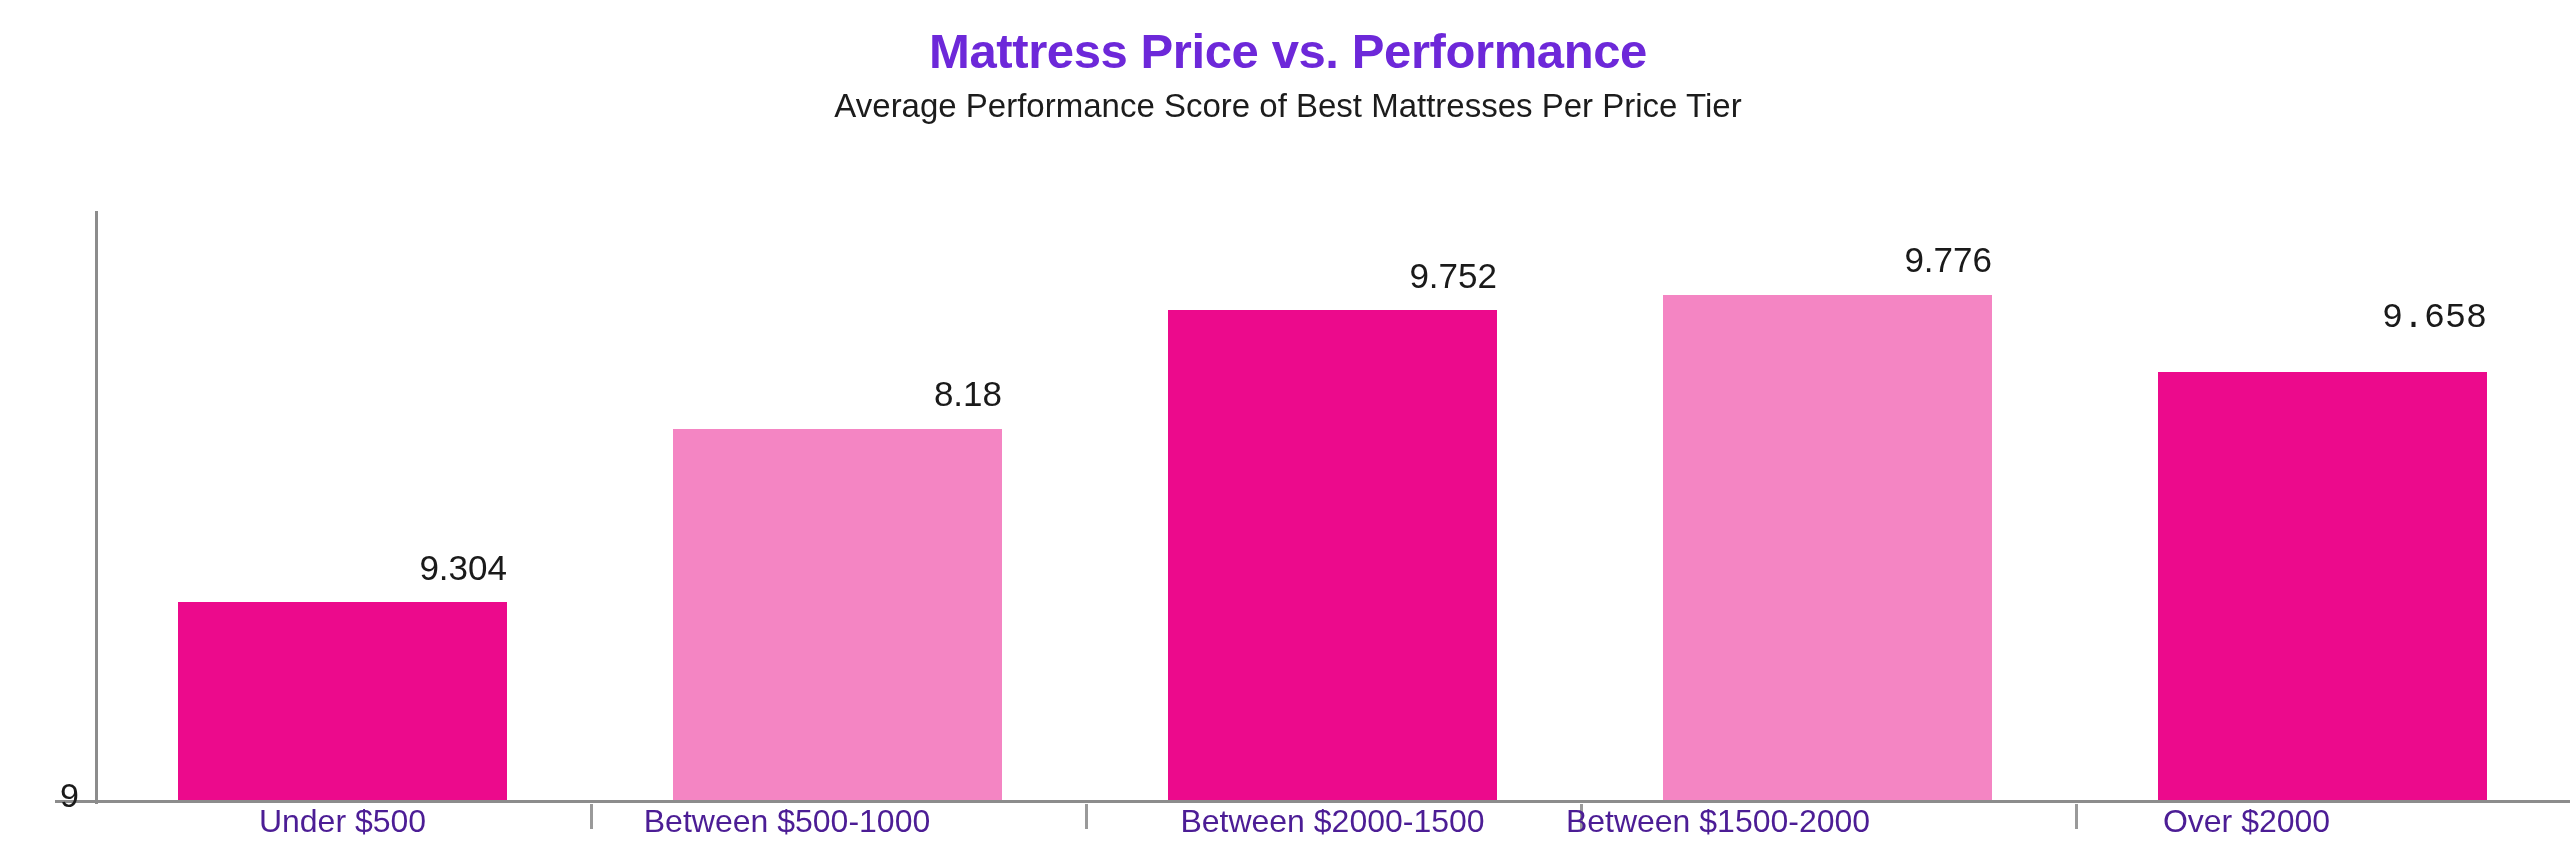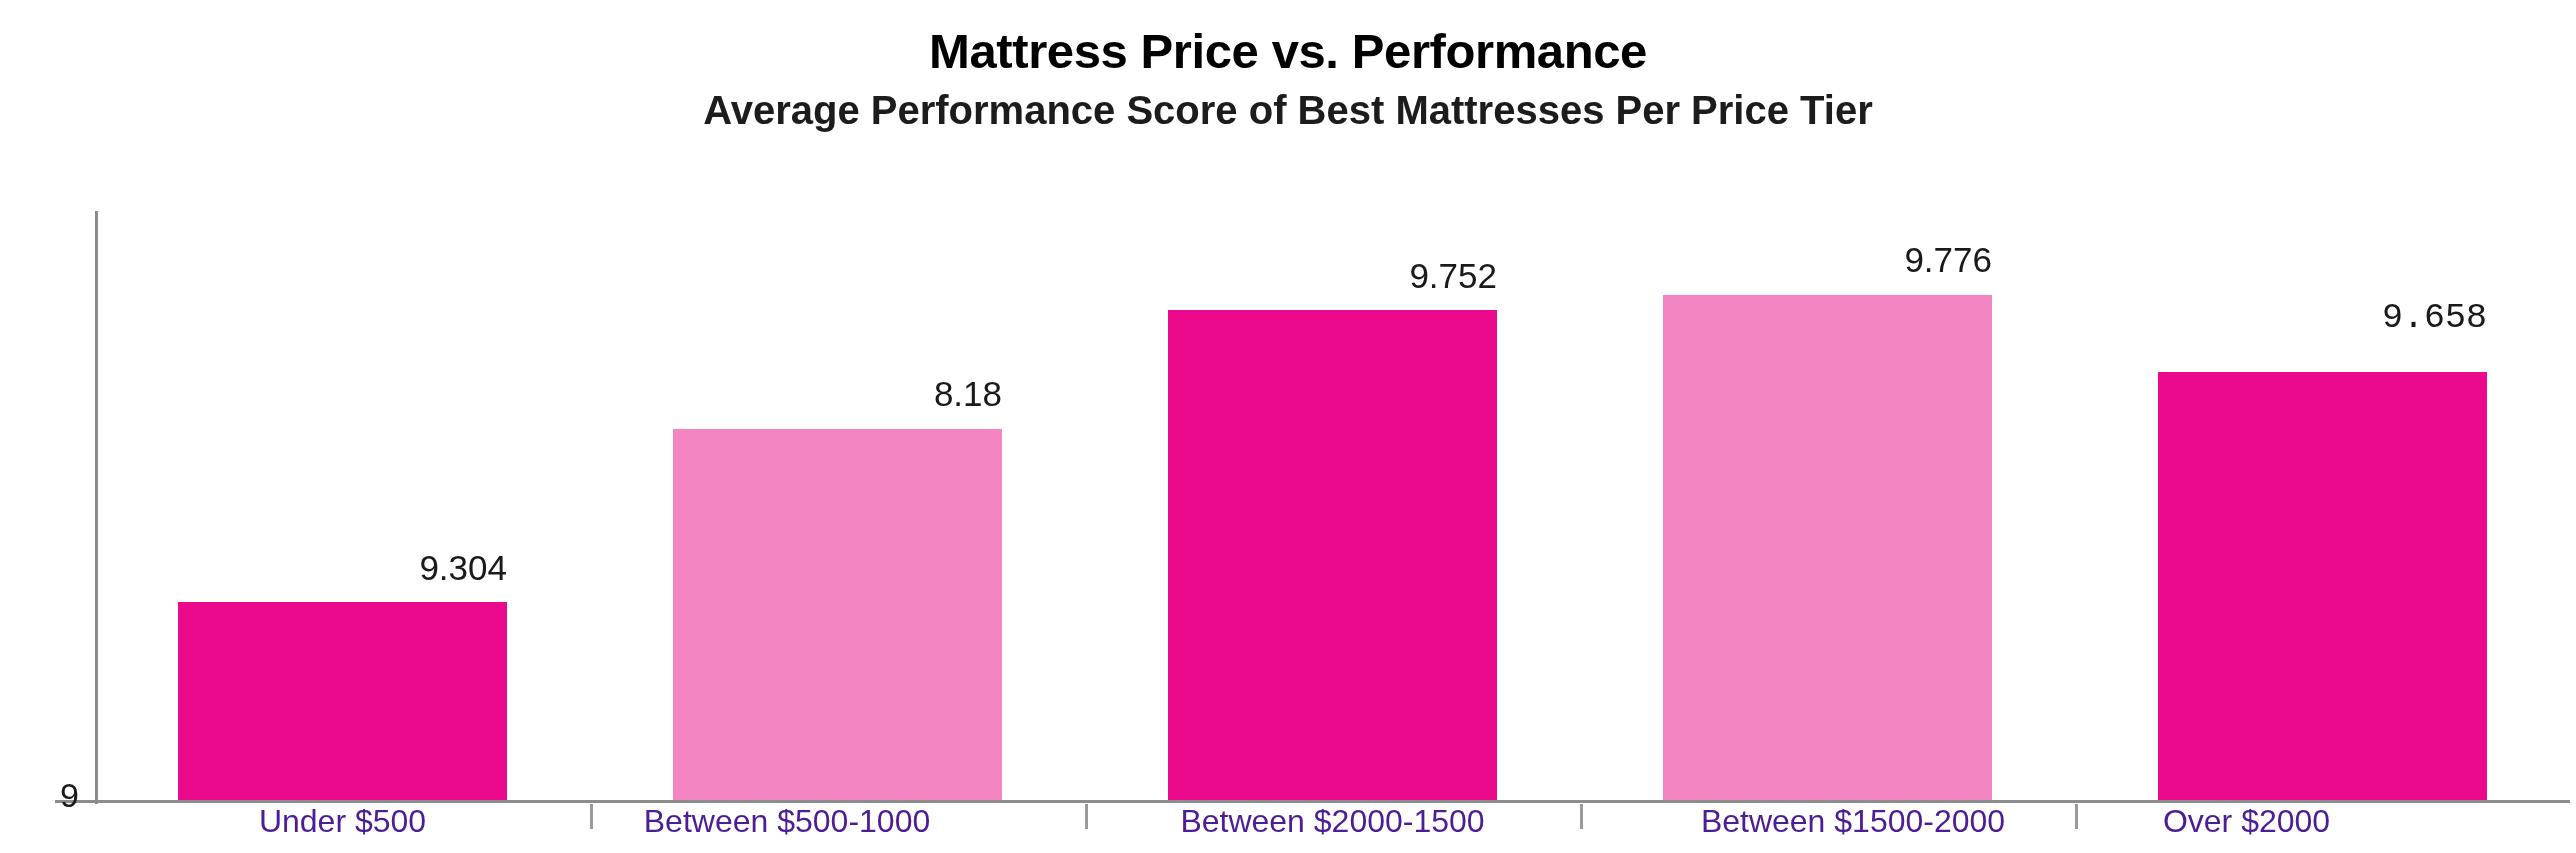--- a/index.html
+++ b/index.html
@@ -27,28 +27,28 @@
     top: 0;
     width: 2576px;
     text-align: center;
   }
   #chart-title {
     margin: 0;
     padding-top: 26px;
     font-size: 49px;
     font-weight: bold;
     letter-spacing: -0.4px;
-    color: #000000;
+    color: #6d28d9;
     line-height: 1.05;
   }
   #chart-subtitle {
     margin: 0;
     padding-top: 12px;
-    font-size: 40px;
-    font-weight: bold;
+    font-size: 33px;
+    font-weight: normal;
     color: #1c1c1c;
     line-height: 1.05;
   }
 
   
   #plot-area {
     position: absolute;
     left: 0;
     top: 0;
     width: 2576px;
@@ -153,19 +153,19 @@
         <div class="bar-value" style="left: 1168px; width: 329px; top: 258px;">9.752</div>
         <div class="bar" style="left: 1663px; width: 329px; height: 505px; background: rgb(244, 133, 195);"></div>
         <div class="bar-value" style="left: 1663px; width: 329px; top: 242px;">9.776</div>
         <div class="bar" style="left: 2158px; width: 329px; height: 428px; background: rgb(236, 10, 140);"></div>
         <div class="bar-value" style="left: 2158px; width: 329px; top: 301px; font-family: Liberation Mono, monospace;">9.658</div>
       </div>
     <div id="labels-layer">
         <div class="cat-label" style="left: 95px; width: 495px;">Under $500</div>
         <div class="cat-label" style="left: 590px; width: 394px;">Between $500-1000</div>
         <div class="cat-label" style="left: 1085px; width: 495px;">Between $2000-1500</div>
-        <div class="cat-label" style="left: 1647px; width: 412px;">Between $1500-2000</div>
+        <div class="cat-label" style="left: 1512px; width: 412px;">Between $1500-2000</div>
         <div class="cat-label" style="left: 1999px; width: 495px;">Over $2000</div>
       </div>
   </div>
 
 </div>
 
 
 </body></html>

